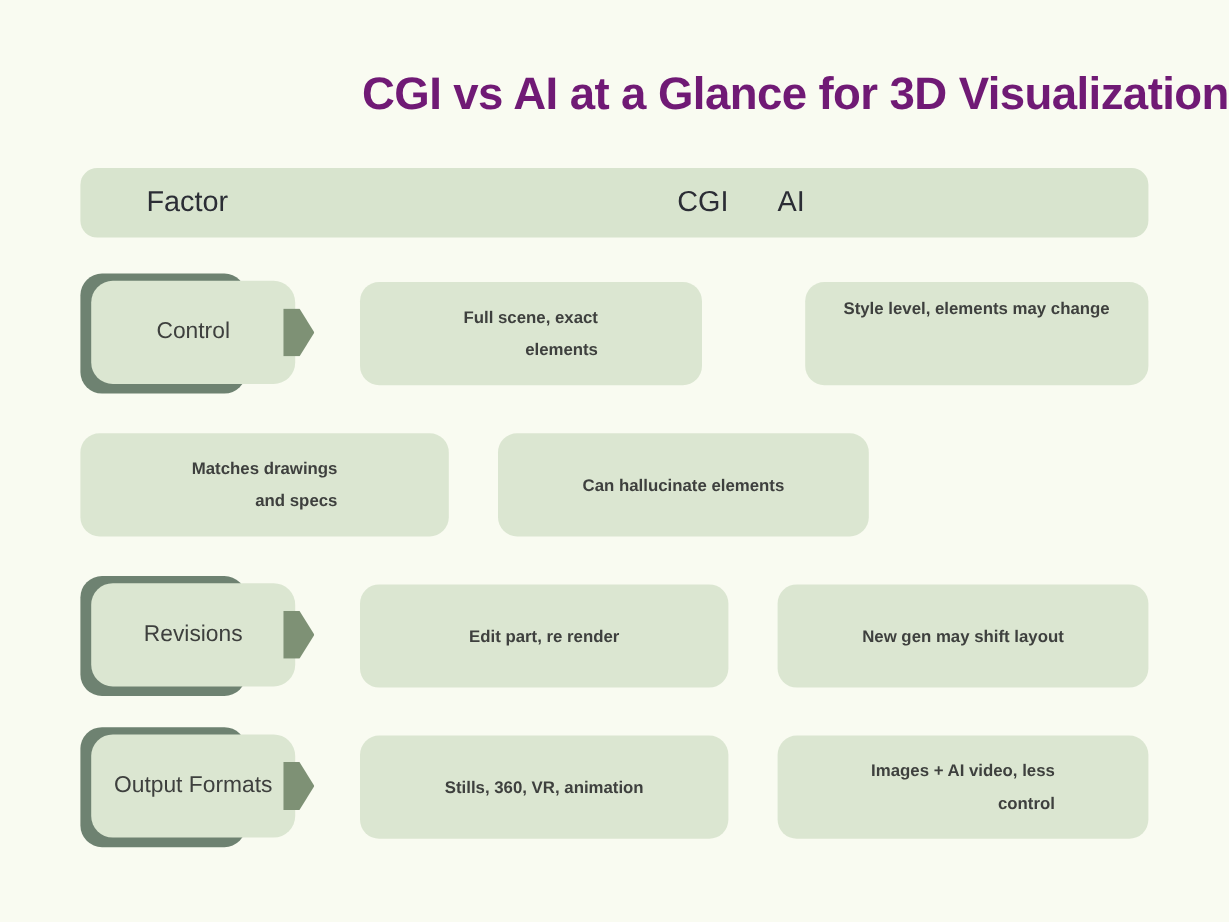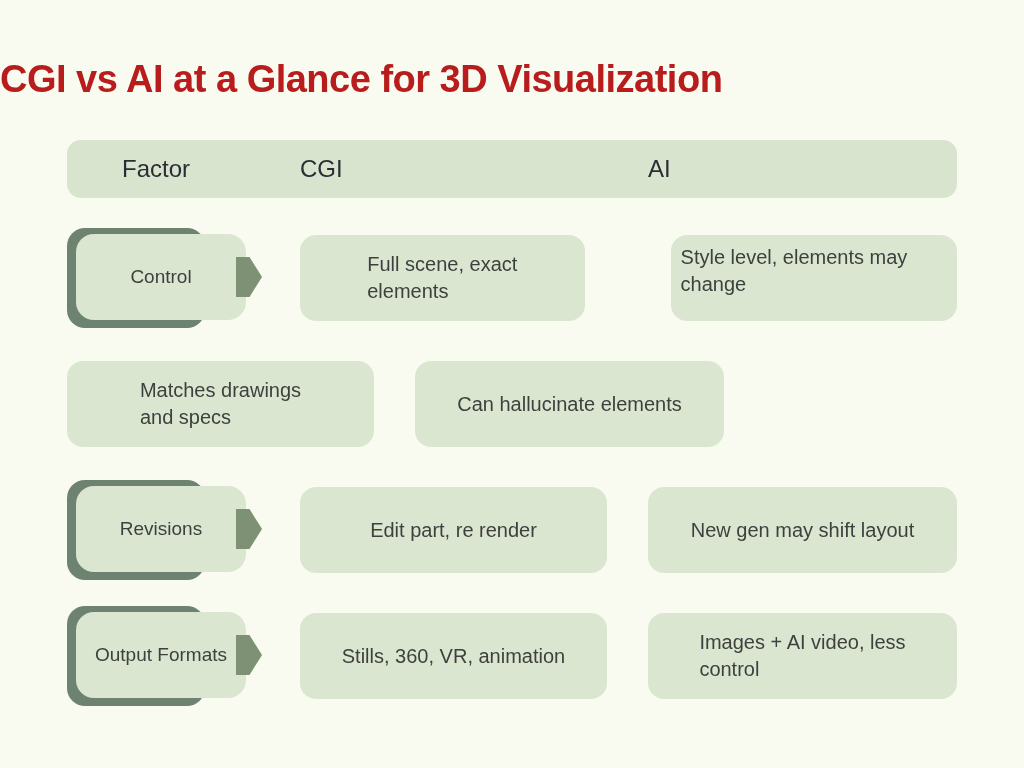--- a/index.html
+++ b/index.html
@@ -4,43 +4,43 @@
 <style>
   * { margin: 0; padding: 0; box-sizing: border-box; }
   html, body { width: 1024px; height: 768px; }
   body {
     background: #f9fbf1;
     font-family: "Liberation Sans", sans-serif;
     overflow: hidden;
   }
   .page-title {
     padding-top: 55px;
-    text-align: left;
+    text-align: right;
     font-size: 38px;
     font-weight: 800;
     letter-spacing: -0.5px;
-    color: #b91c1c;
+    color: #701a75;
     line-height: 48px;
   }
   .board {
     width: 890px;
     margin-left: 67px;
     margin-top: 37px;
   }
   .header-row {
     display: flex;
     align-items: center;
     height: 58px;
     background: #d8e4ce;
     border-radius: 14px;
     margin-bottom: 30px;
   }
   .hc { font-size: 24px; font-weight: 400; color: #2b2d35; }
   .hc.factor { width: 233px; padding-left: 55px; }
-  .hc.cgi { width: 307px; text-align: left; }
+  .hc.cgi { width: 307px; text-align: right; }
   .hc.ai { width: 309px; text-align: left; }
   .col-spacer { width: 41px; flex: none; }
   .row {
     display: flex;
     height: 100px;
     margin-bottom: 26px;
   }
   .factor-wrap {
     position: relative;
     width: 233px;
@@ -81,26 +81,27 @@
     margin-top: 7px;
     background: #dbe6d1;
     border-radius: 16px;
     display: flex;
     align-items: center;
     justify-content: center;
   }
   .cell.cgi { width: 307px; }
   .cell.ai { width: 309px; }
   .cell span {
-    font-size: 20px;
+    font-size: 14px;
     line-height: 27px;
     color: #3e403e;
-    text-align: left;
+    text-align: right;
     white-space: pre-line;
     padding: 0 10px;
+    font-weight: bold;
   }
   .cell.valign-top { align-items: flex-start; margin-left: 45px; }
   .cell.valign-top span { padding-top: 9px; }
 </style>
 </head>
 <body>
 
 <h1 class="page-title">CGI vs AI at a Glance for 3D Visualization</h1>
 
 <div class="board">

